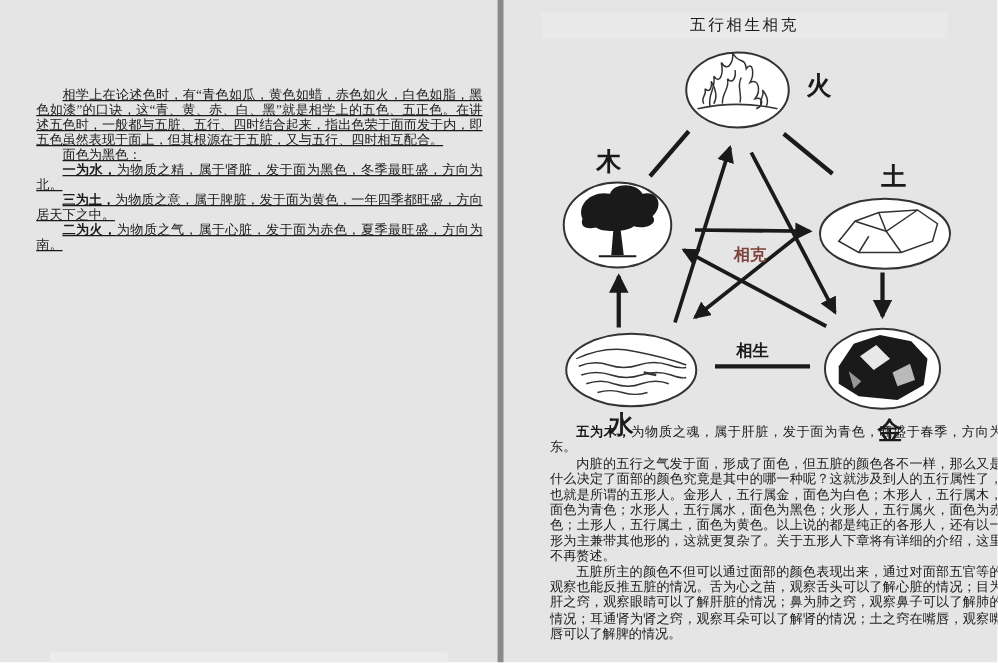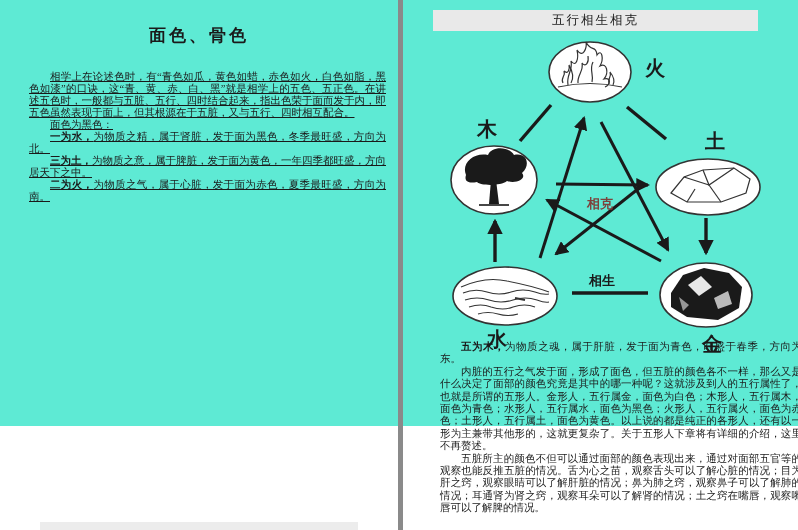--- a/index.html
+++ b/index.html
@@ -2,21 +2,21 @@
 <html><head>
 <meta charset="utf-8">
 <style>
   html,body{margin:0;padding:0;}
   body{
     width:798px;height:530px;position:relative;overflow:hidden;
     background:#ffffff;
     font-family:"Liberation Serif","DejaVu Serif",serif;
     color:#1a1a1a;
   }
-  .page{position:absolute;top:0;height:426px;background:#5eead4;}
+  .page{position:absolute;top:0;height:530px;background:#e5e5e5;}
   .page-left{left:0;width:398px;}
   .page-right{left:403px;width:395px;}
   .divider{position:absolute;left:398px;top:0;width:5px;height:530px;background:#8a8a8a;}
   .bottom-strip{position:absolute;left:40px;top:522px;width:318px;height:8px;background:#ececec;}
 
   
   .lp-title{
     position:absolute;left:0;top:24px;width:100%;
     text-align:center;font-size:17px;font-weight:bold;letter-spacing:3px;
   }
@@ -38,21 +38,20 @@
     position:absolute;left:22px;top:341px;width:362px;
     font-size:10.5px;line-height:12.4px;text-align:justify;margin-left:15px;
   }
   .el-label{font-size:20px;font-weight:bold;font-family:"Liberation Serif","DejaVu Serif",serif;}
   .cycle-label{font-size:13px;font-weight:bold;font-family:"Liberation Serif","DejaVu Serif",serif;}
 </style>
 </head>
 <body>
 
 <div class="page page-left">
-  <div class="lp-title">面色、骨色</div>
   <div class="lp-body">
     <div class="indent">相学上在论述色时，有“青色如瓜，黄色如蜡，赤色如火，白色如脂，黑色如漆”的口诀，这“青、黄、赤、白、黑”就是相学上的五色、五正色。在讲述五色时，一般都与五脏、五行、四时结合起来，指出色荣于面而发于内，即五色虽然表现于面上，但其根源在于五脏，又与五行、四时相互配合。</div>
     <div class="indent">面色为黑色：</div>
     <div class="indent"><span class="lead">一为水，</span><span>为物质之精，属于肾脏，发于面为黑色，冬季最旺盛，方向为北。</span></div>
     <div class="indent"><span class="lead">三为土，</span><span>为物质之意，属于脾脏，发于面为黄色，一年四季都旺盛，方向居天下之中。</span></div>
     <div class="indent"><span class="lead">二为火，</span><span>为物质之气，属于心脏，发于面为赤色，夏季最旺盛，方向为南。</span></div>
   </div>
   <div class="bottom-strip"></div>
 </div>
 

